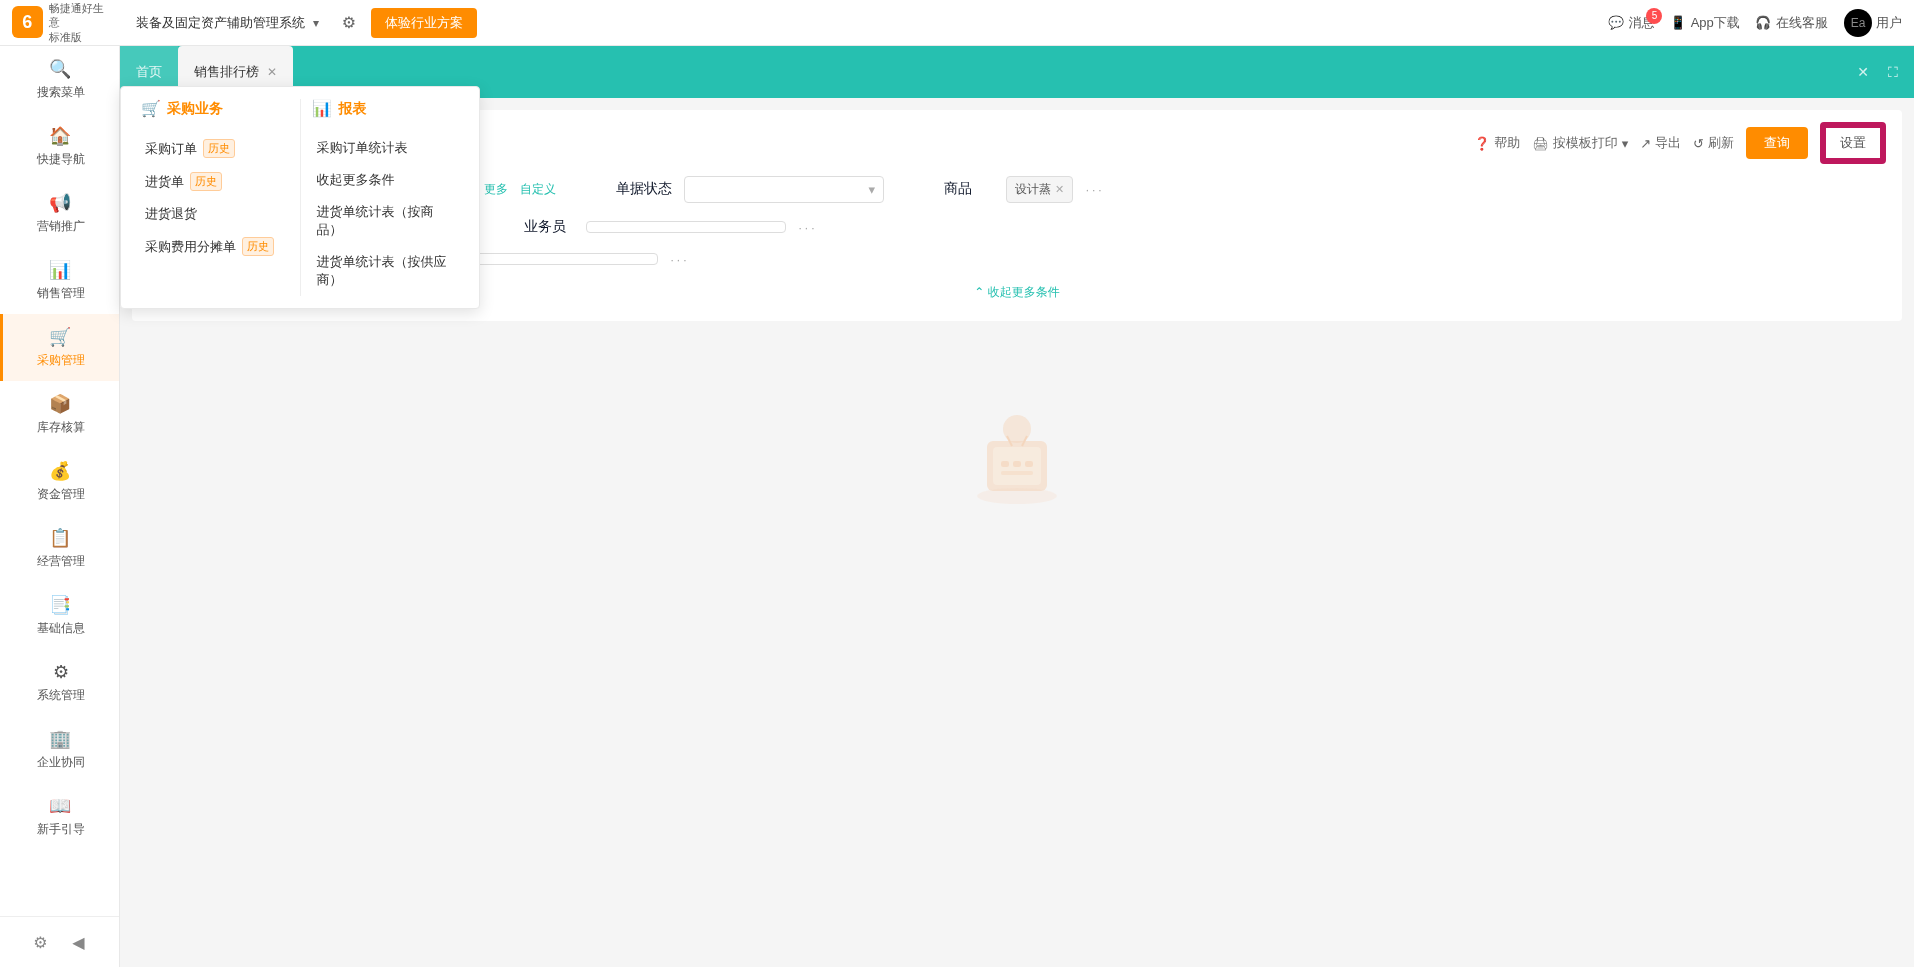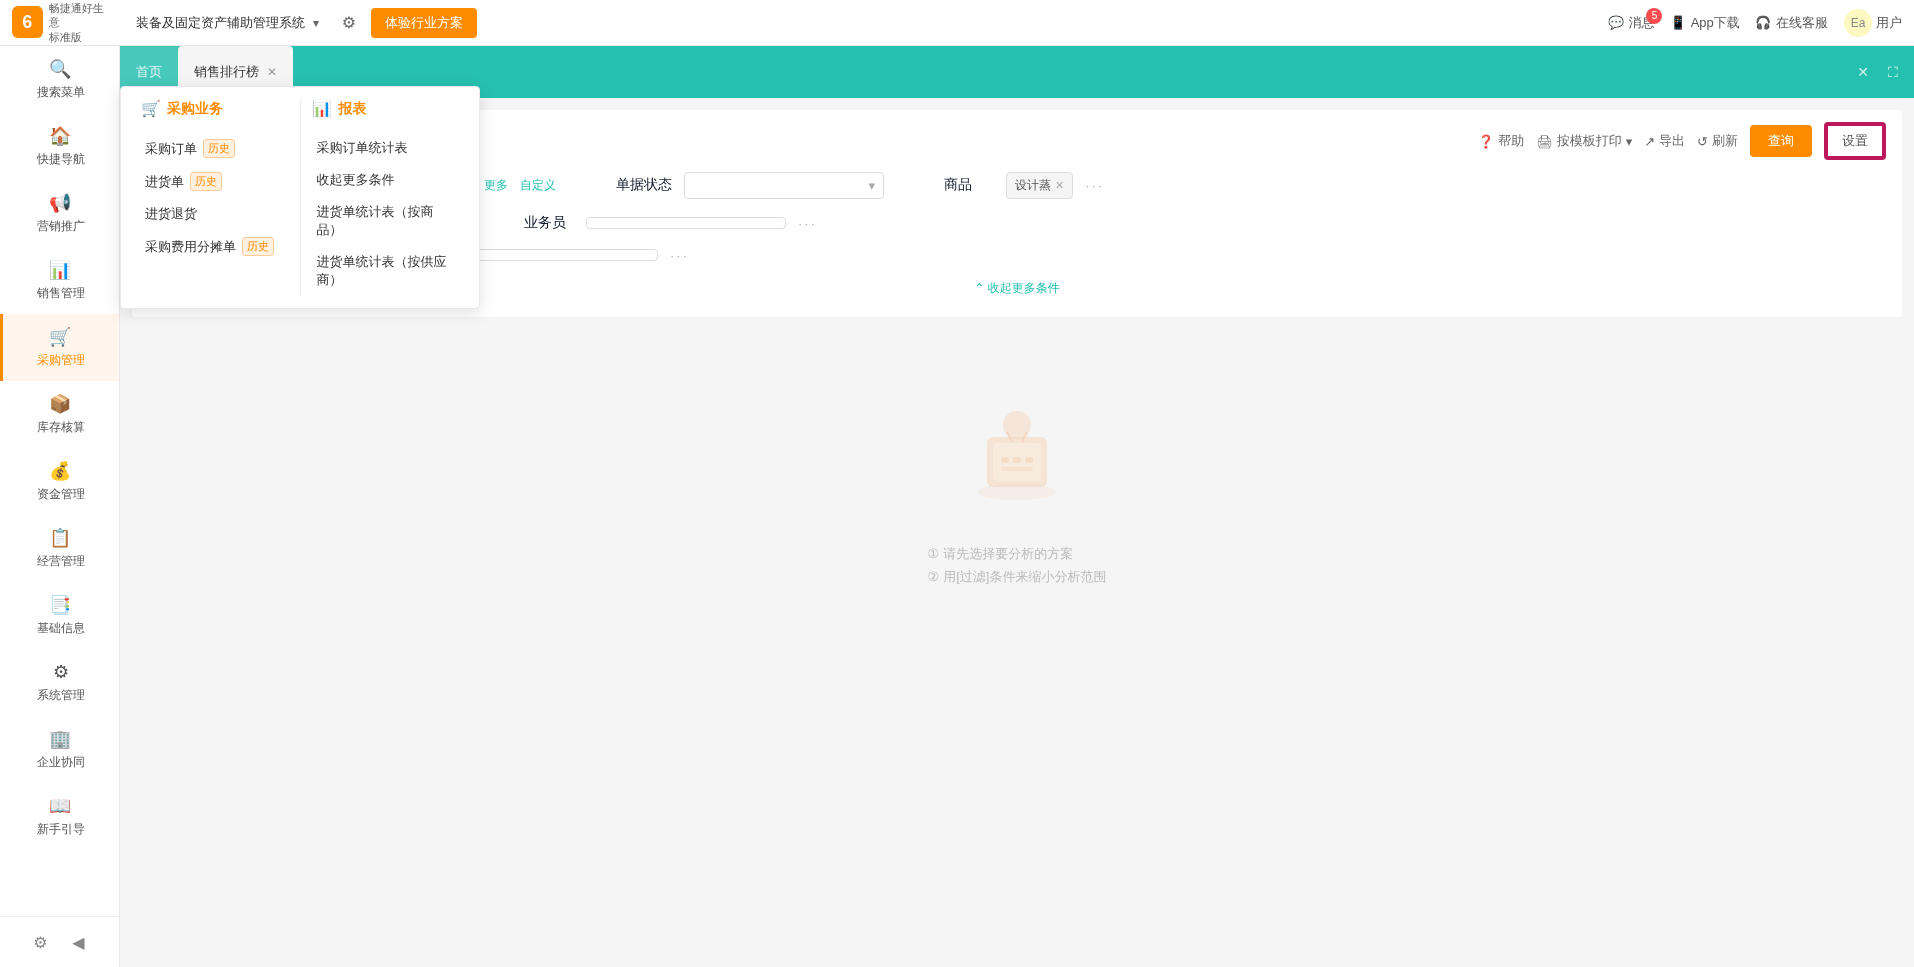--- a/index.html
+++ b/index.html
@@ -101,21 +101,21 @@
       align-items: center;
       justify-content: center;
       position: absolute;
       top: -6px;
       right: -8px;
     }
     .avatar {
       width: 28px;
       height: 28px;
       border-radius: 50%;
-      background: #fef9c3;
+      background: #000000;
       display: flex;
       align-items: center;
       justify-content: center;
       font-size: 12px;
       color: #888;
     }
 
     
     .main-layout {
       display: flex;
@@ -271,21 +271,21 @@
       color: white;
       border: none;
       border-radius: 4px;
       padding: 7px 18px;
       cursor: pointer;
       font-size: 13px;
     }
     .btn-default {
       background: white;
       color: #555;
-      border: 4px solid #be185d;
+      border: 6px solid #be185d;
       border-radius: 4px;
       padding: 6px 14px;
       cursor: pointer;
       font-size: 13px;
     }
 
     .filter-row {
       display: flex;
       align-items: center;
       gap: 12px;
@@ -653,24 +653,20 @@
             <rect x="36" y="36" width="48" height="38" rx="4" fill="#fde0c0" opacity="0.8"></rect>
             <circle cx="60" cy="18" r="14" fill="#f4a96c" opacity="0.5"></circle>
             <line x1="50" y1="25" x2="55" y2="35" stroke="#f4a96c" stroke-width="2"></line>
             <line x1="70" y1="25" x2="65" y2="35" stroke="#f4a96c" stroke-width="2"></line>
             <rect x="44" y="50" width="8" height="6" rx="2" fill="#f4a96c" opacity="0.7"></rect>
             <rect x="56" y="50" width="8" height="6" rx="2" fill="#f4a96c" opacity="0.7"></rect>
             <rect x="68" y="50" width="8" height="6" rx="2" fill="#f4a96c" opacity="0.7"></rect>
             <rect x="44" y="60" width="32" height="4" rx="2" fill="#f4a96c" opacity="0.5"></rect>
           </svg>
         </div>
-        <div class="empty-tips">
-          <div class="step">请先选择要分析的方案</div>
-          <div class="step2">用[过滤]条件来缩小分析范围</div>
-        </div>
       </div>
     </div>
 
     <div class="dropdown-menu">
       <div class="dropdown-menu-cols">
 
         <div class="dropdown-col">
           <div class="dropdown-col-title">
             <span class="col-icon">🛒</span>
             <span>采购业务</span>

